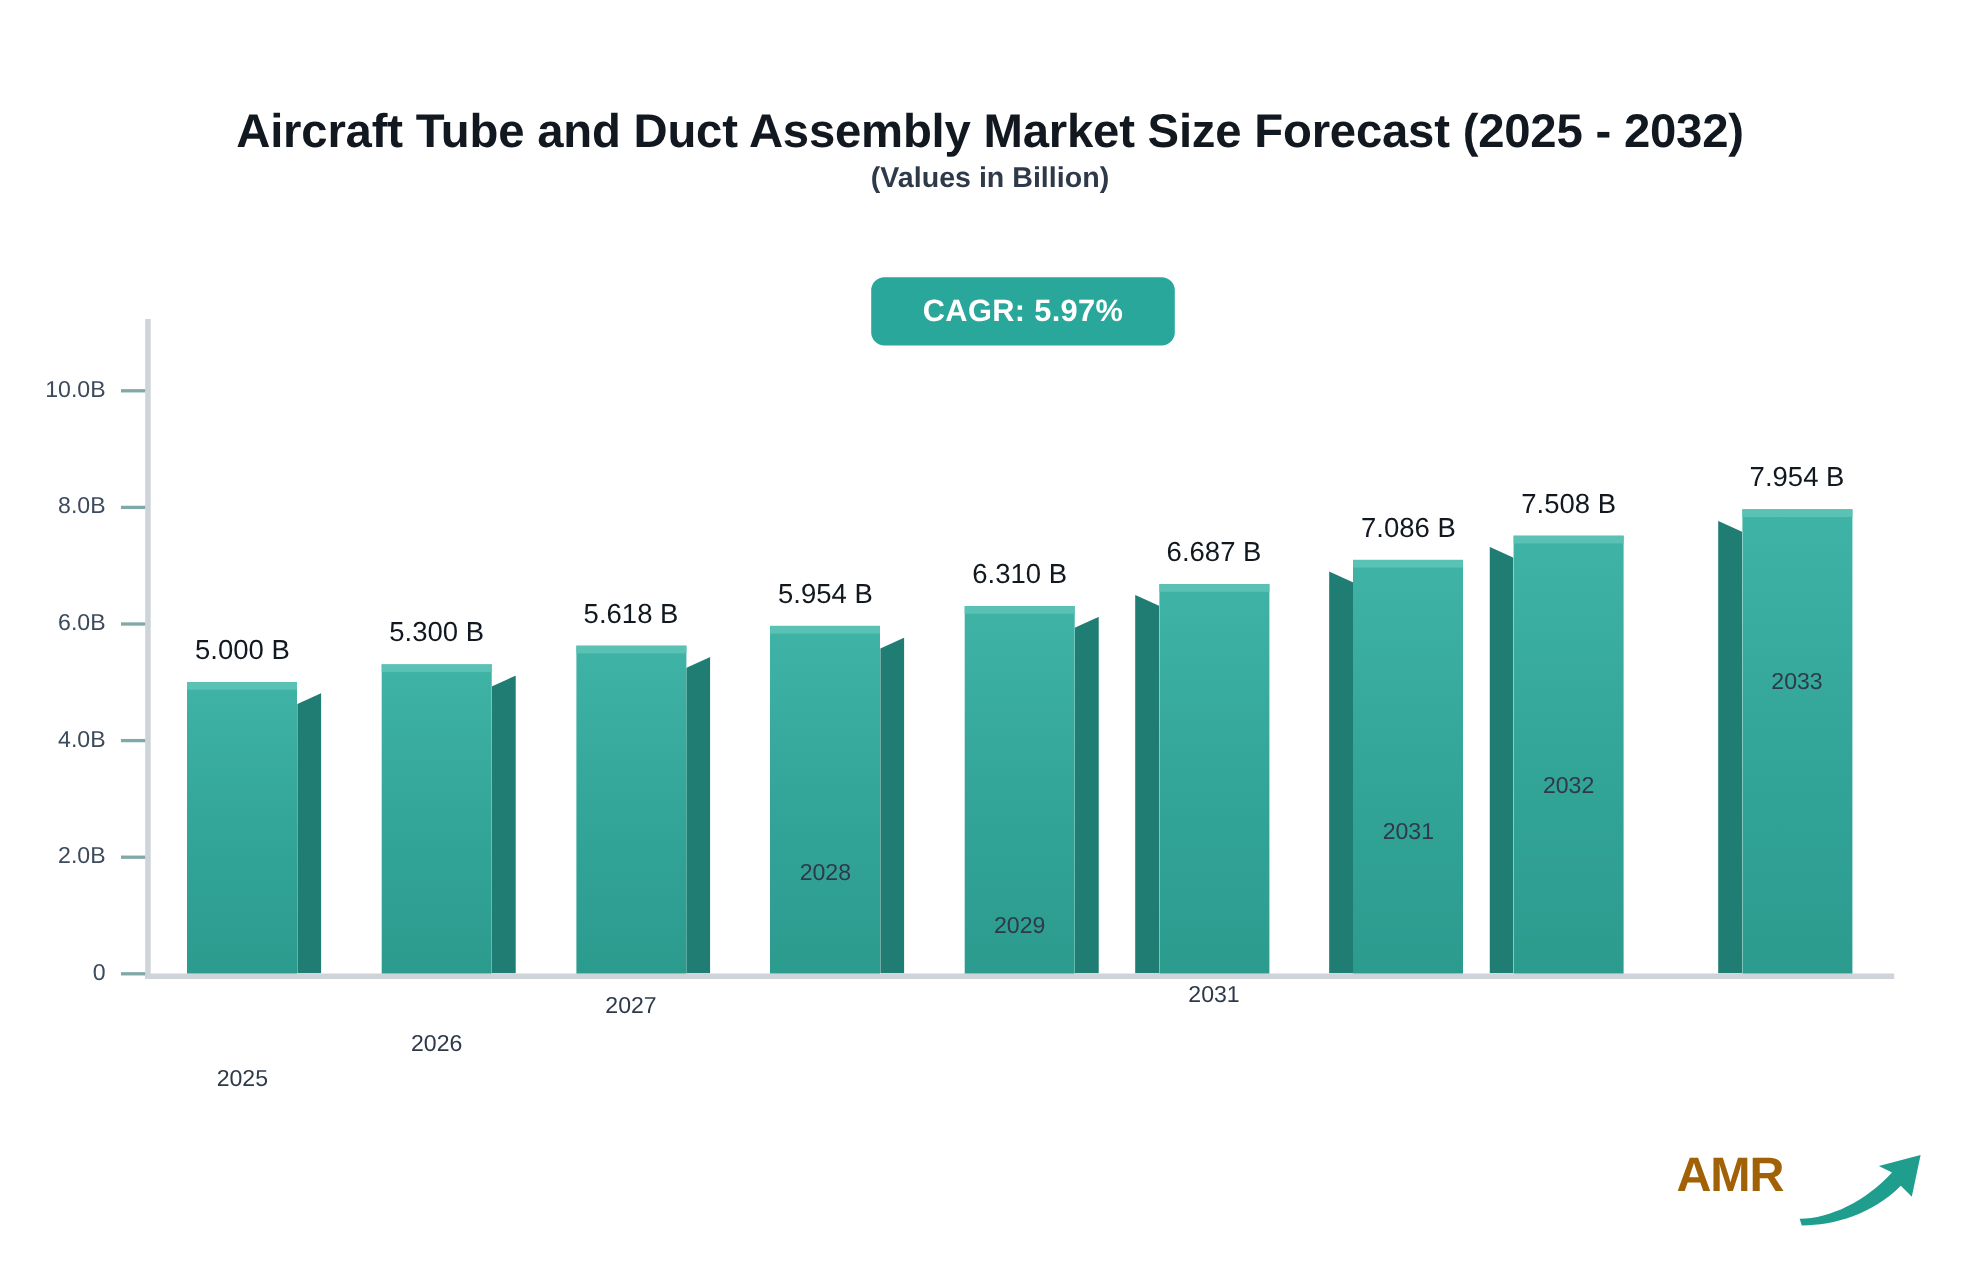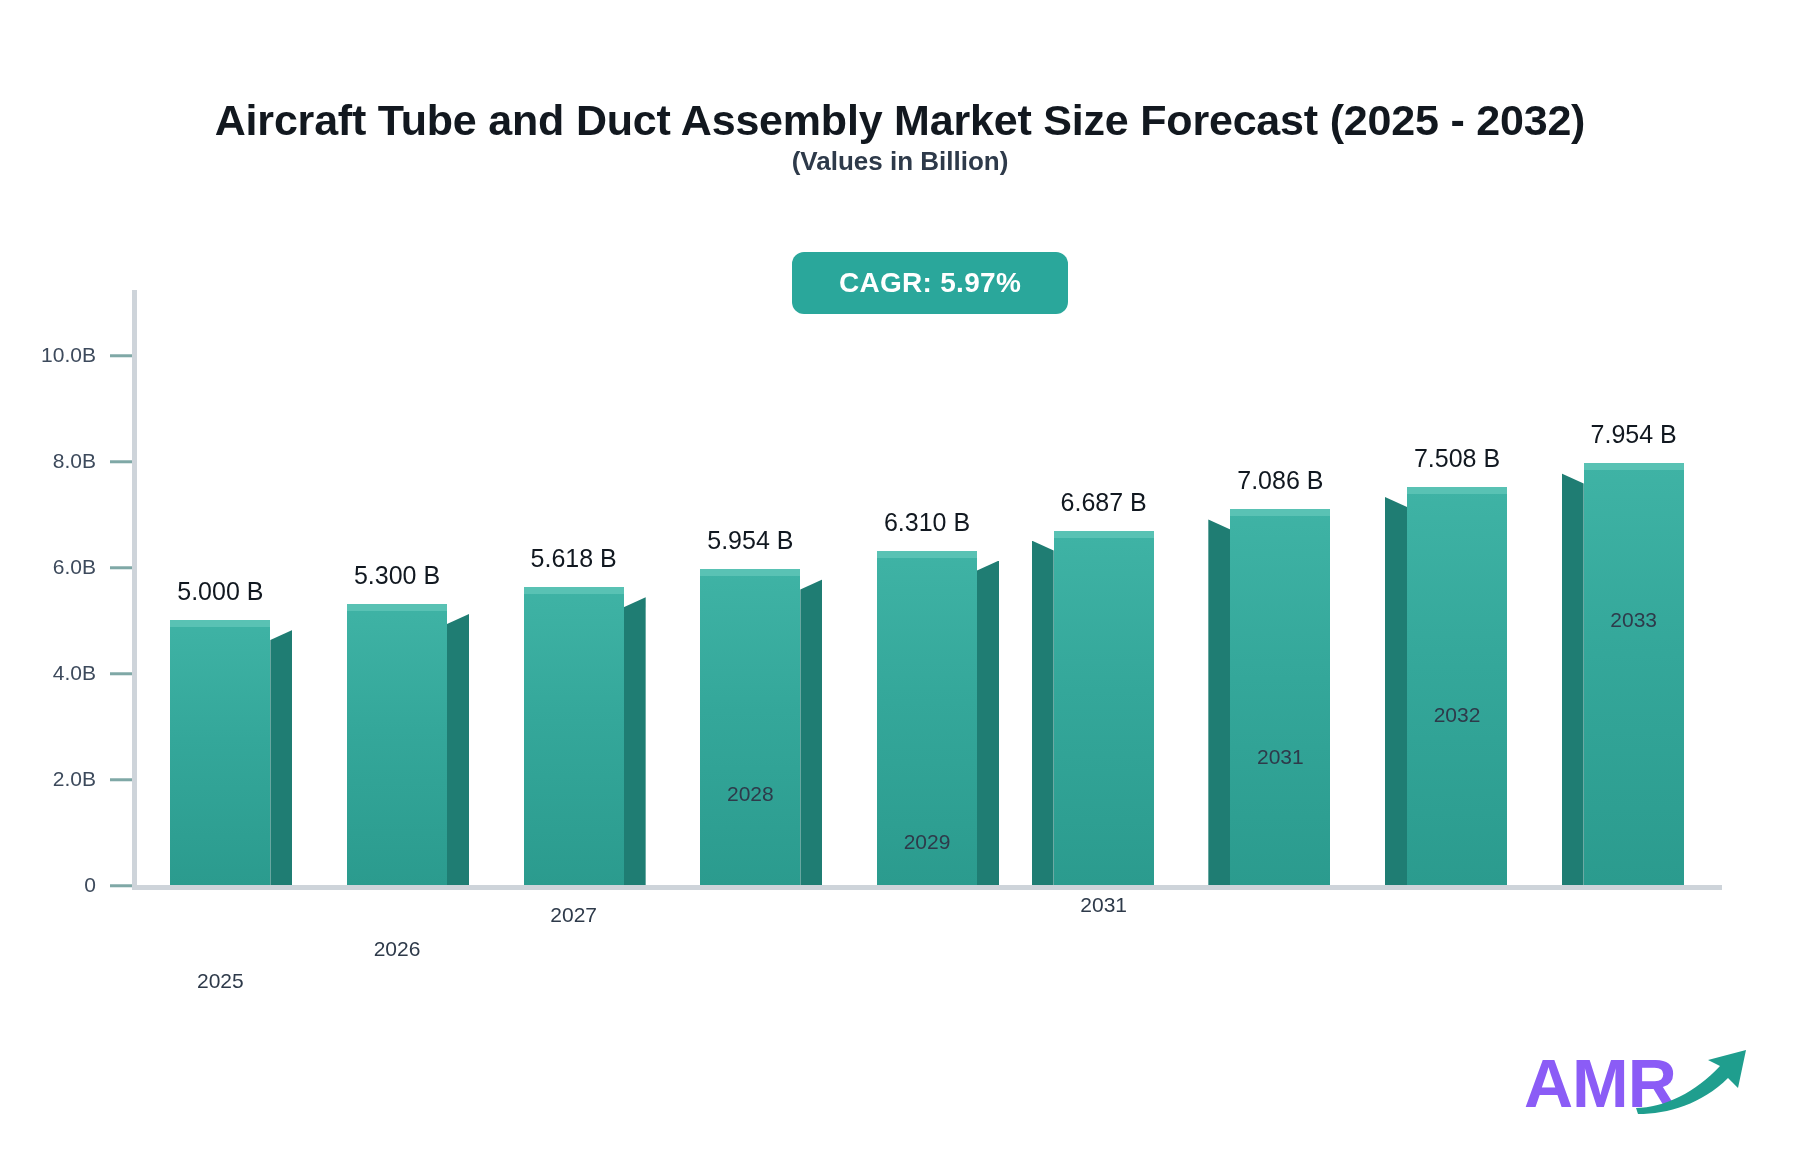--- a/index.html
+++ b/index.html
@@ -102,22 +102,22 @@
     top:612px;
   }
 
   
   .amr-logo{
     position:absolute;left:1524px;top:1038px;
     width:230px;height:80px;
   }
   .amr-text{
     position:absolute;left:0;top:6px;
-    font-size:68px;font-weight:bold;
-    color:#8b5cf6;letter-spacing:-1px;
+    font-size:44px;font-weight:bold;
+    color:#a16207;letter-spacing:-1px;
   }
   .amr-arrow{position:absolute;left:110px;top:8px;}
 </style>
 </head>
 <body>
 
 <div id="stage">
 
   <div class="chart-title">Aircraft Tube and Duct Assembly Market Size Forecast (2025 - 2032)</div>
   <div class="chart-subtitle">(Values in Billion)</div>
@@ -178,21 +178,21 @@
           <div class="bar-label" style="bottom: 368.411px;">6.687 B</div>
           <div class="x-label" style="top: 259.589px;">2031</div>
         </div>
         <div class="bar-slot" style="left: 1098.33px; height: 375.558px;">
           <div class="bar-side left" style="height: 365.558px; clip-path: polygon(0px 0px, 100% 10px, 100% 100%, 0px 100%);"></div>
           <div class="bar-body" style="height: 375.558px;"></div>
           <div class="bar-top" style="bottom: 368.558px;"></div>
           <div class="bar-label" style="bottom: 389.558px;">7.086 B</div>
           <div class="x-label" style="top: 224px; margin-top: 12px;">2031</div>
         </div>
-        <div class="bar-slot" style="left: 1275px; height: 397.924px;">
+        <div class="bar-slot" style="left: 1244px; height: 397.924px;">
           <div class="bar-side left" style="height: 387.924px; clip-path: polygon(0px 0px, 100% 10px, 100% 100%, 0px 100%);"></div>
           <div class="bar-body" style="height: 397.924px;"></div>
           <div class="bar-top" style="bottom: 390.924px;"></div>
           <div class="bar-label" style="bottom: 411.924px;">7.508 B</div>
           <div class="x-label" style="top: 216.076px;">2032</div>
         </div>
         <div class="bar-slot" style="left: 1451.67px; height: 469px;">
           <div class="bar-side left" style="height: 411.562px; clip-path: polygon(0px 0px, 100% 10px, 100% 100%, 0px 100%);"></div>
           <div class="bar-body" style="height: 421.562px;"></div>
           <div class="bar-top" style="bottom: 414.562px;"></div>

